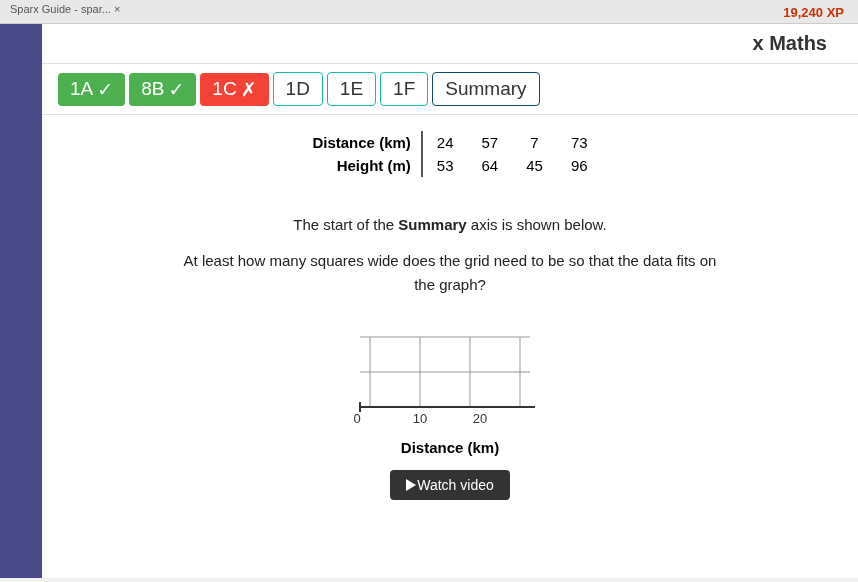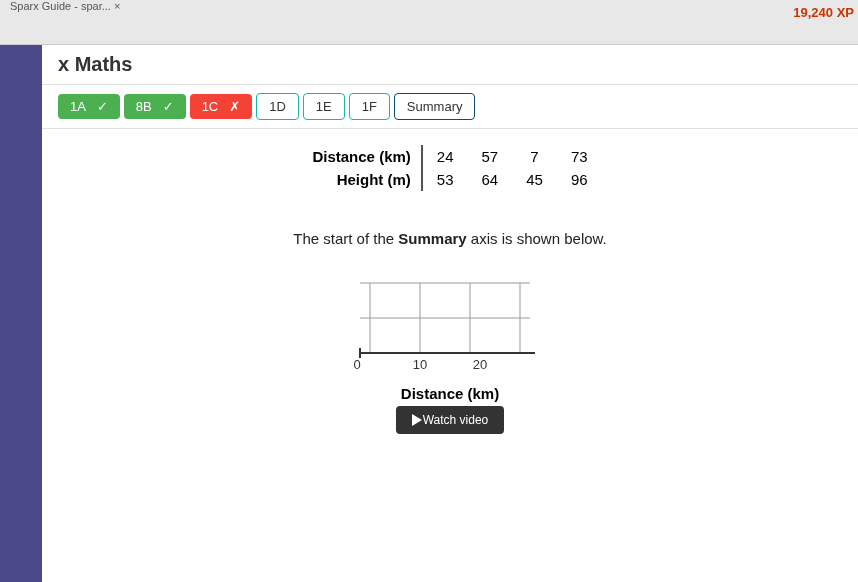--- a/index.html
+++ b/index.html
@@ -8,24 +8,24 @@
       background: #f0f0f0;
       width: 858px;
       height: 582px;
       overflow: hidden;
       position: relative;
     }
 
     
     .browser-bar {
       background: #e8e8e8;
-      height: 45px;
-      display: flex;
-      align-items: flex-start;
-      padding: 0 10px;
+      height: 24px;
+      display: flex;
+      align-items: flex-end;
+      padding: 8px 10px;
       font-size: 11px;
       color: #333;
       border-bottom: 1px solid #ccc;
     }
 
     .browser-bar .url {
       flex: 1;
       background: #fff;
       border: 1px solid #bbb;
       border-radius: 3px;
@@ -33,21 +33,21 @@
       font-size: 11px;
       color: #444;
       margin: 0 8px;
     }
 
     .xp-badge {
       color: #cc3300;
       font-weight: bold;
       font-size: 13px;
       position: absolute;
-      right: 4px;
+      right: 14px;
       top: 5px;
     }
 
     
     .app-container {
       display: flex;
       height: calc(582px - 28px);
     }
 
     
@@ -63,24 +63,25 @@
       flex: 1;
       background: #fff;
       display: flex;
       flex-direction: column;
       overflow: hidden;
     }
 
     
     .app-header {
       background: #fff;
-      padding: 8px 16px;
+      padding: 8px 31px;
       display: flex;
       align-items: center;
       border-bottom: 1px solid #e0e0e0;
+      justify-content: flex-end;
     }
 
     .app-logo {
       font-size: 20px;
       font-weight: bold;
       color: #333;
     }
 
     
     .tab-bar {
@@ -88,26 +89,26 @@
       align-items: center;
       padding: 8px 16px;
       background: #fff;
       gap: 4px;
       border-bottom: 1px solid #e0e0e0;
     }
 
     .tab {
       padding: 5px 12px;
       border-radius: 4px;
-      font-size: 13px;
+      font-size: 19px;
       font-weight: 500;
       cursor: pointer;
       display: flex;
       align-items: center;
-      gap: 11px;
+      gap: 4px;
     }
 
     .tab.completed {
       background: #4caf50;
       color: #fff;
     }
 
     .tab.wrong {
       background: #f44336;
       color: #fff;
@@ -198,23 +199,23 @@
 
     .watch-video-btn {
       display: inline-flex;
       align-items: center;
       gap: 1px;
       background: #333;
       color: #fff;
       border: none;
       border-radius: 4px;
       padding: 7px 16px;
-      font-size: 12px;
+      font-size: 14px;
       cursor: pointer;
-      margin-top: 4px;
+      margin-top: 14px;
     }
 
     .watch-video-btn .play-icon {
       width: 0;
       height: 0;
       border-top: 6px solid transparent;
       border-bottom: 6px solid transparent;
       border-left: 10px solid #fff;
       display: inline-block;
     }
@@ -283,20 +284,24 @@
             <td>45</td>
             <td>96</td>
           </tr>
         </tbody>
           </table>
       </div>
 
       <div class="question-text">
         The start of the <strong>Summary</strong> axis is shown below.
       </div>
+      <div class="question-text2">
+        At least how many squares wide does the grid need to be so that the data fits on<br>
+        <span>the graph?</span>
+      </div>
 
       <div class="graph-area">
         <svg width="260" height="130">
 
           <line x1="50" y1="20" x2="50" y2="90" stroke="#999" stroke-width="1"></line>
           <line x1="100" y1="20" x2="100" y2="90" stroke="#999" stroke-width="1"></line>
           <line x1="150" y1="20" x2="150" y2="90" stroke="#999" stroke-width="1"></line>
           <line x1="200" y1="20" x2="200" y2="90" stroke="#999" stroke-width="1"></line>
 
           <line x1="40" y1="20" x2="210" y2="20" stroke="#999" stroke-width="1"></line>

